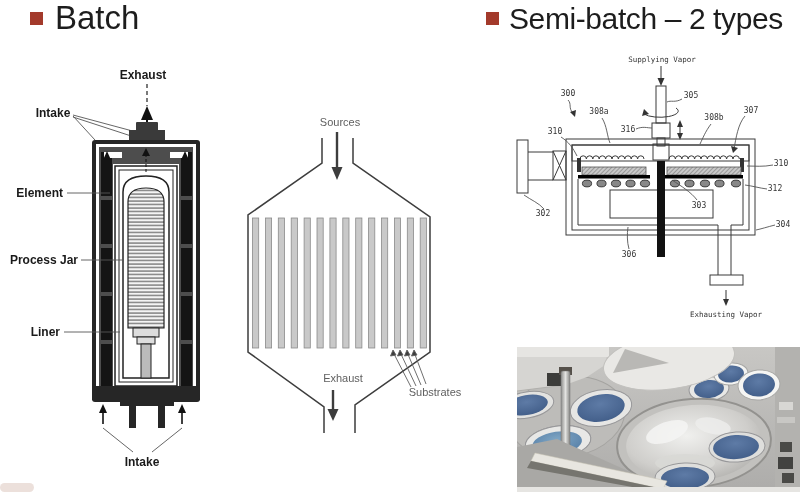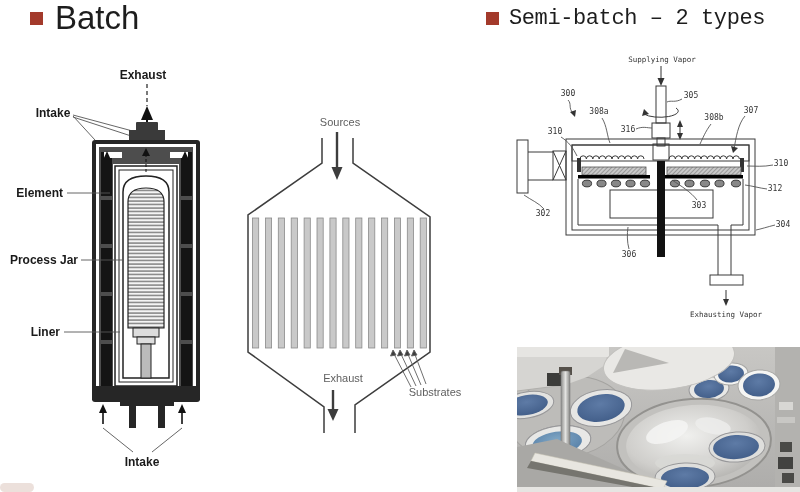--- a/index.html
+++ b/index.html
@@ -1,20 +1,20 @@
 <!DOCTYPE html>
 <html><head>
 <meta charset="utf-8">
 <style>
   html,body{margin:0;padding:0;}
   body{width:800px;height:492px;background:#ffffff;position:relative;overflow:hidden;
        font-family:"Liberation Sans",sans-serif;}
   .heading{position:absolute;color:#1d1d1d;white-space:nowrap;}
   .heading-left{left:55px;top:-3px;font-size:33px;line-height:42px;}
-  .heading-right{left:509px;top:-1px;font-size:22px;line-height:40px;letter-spacing:-0.4px;font-family:Liberation Mono, monospace;}
+  .heading-right{left:509px;top:-1px;font-size:30px;line-height:40px;letter-spacing:-0.4px;}
   .bullet{position:absolute;width:13px;height:13px;background:#a33a2b;}
   .bullet-left{left:30px;top:12px;}
   .bullet-right{left:486px;top:12px;}
   svg{position:absolute;}
   #furnace-svg{left:0;top:60px;}
   #flow-svg{left:230px;top:90px;}
   #patent-svg{left:495px;top:50px;}
   #photo-svg{left:517px;top:347px;}
   .flabel{font-family:"Liberation Sans",sans-serif;font-weight:bold;font-size:12px;fill:#1a1a1a;}
   .glabel{font-family:"Liberation Sans",sans-serif;font-size:11px;fill:#5f5f5f;}

